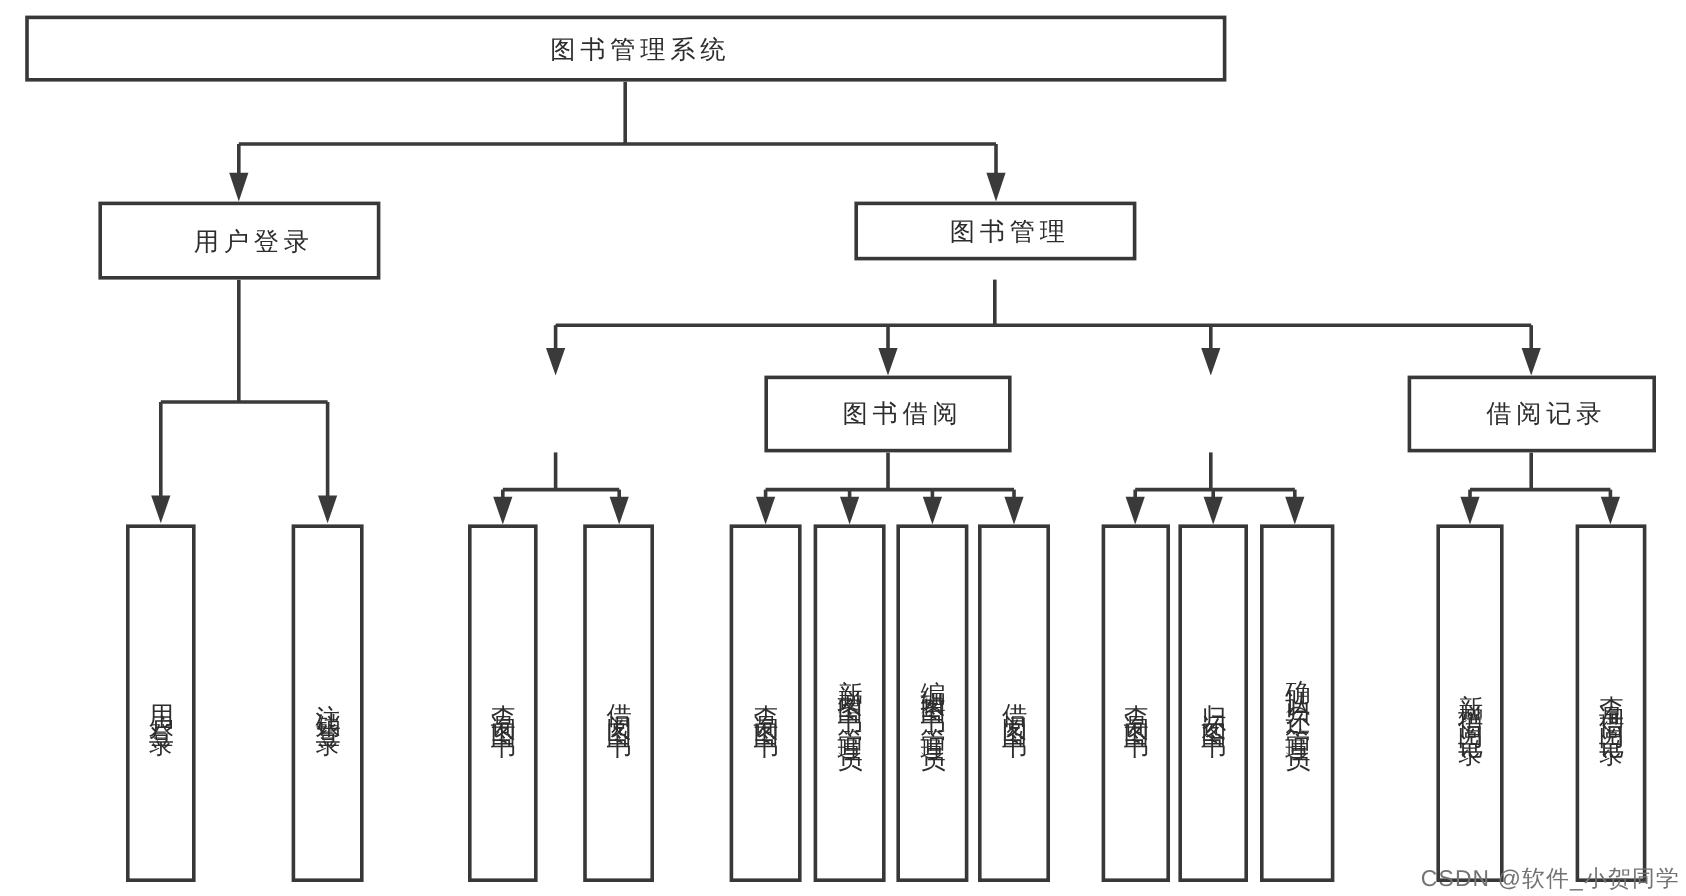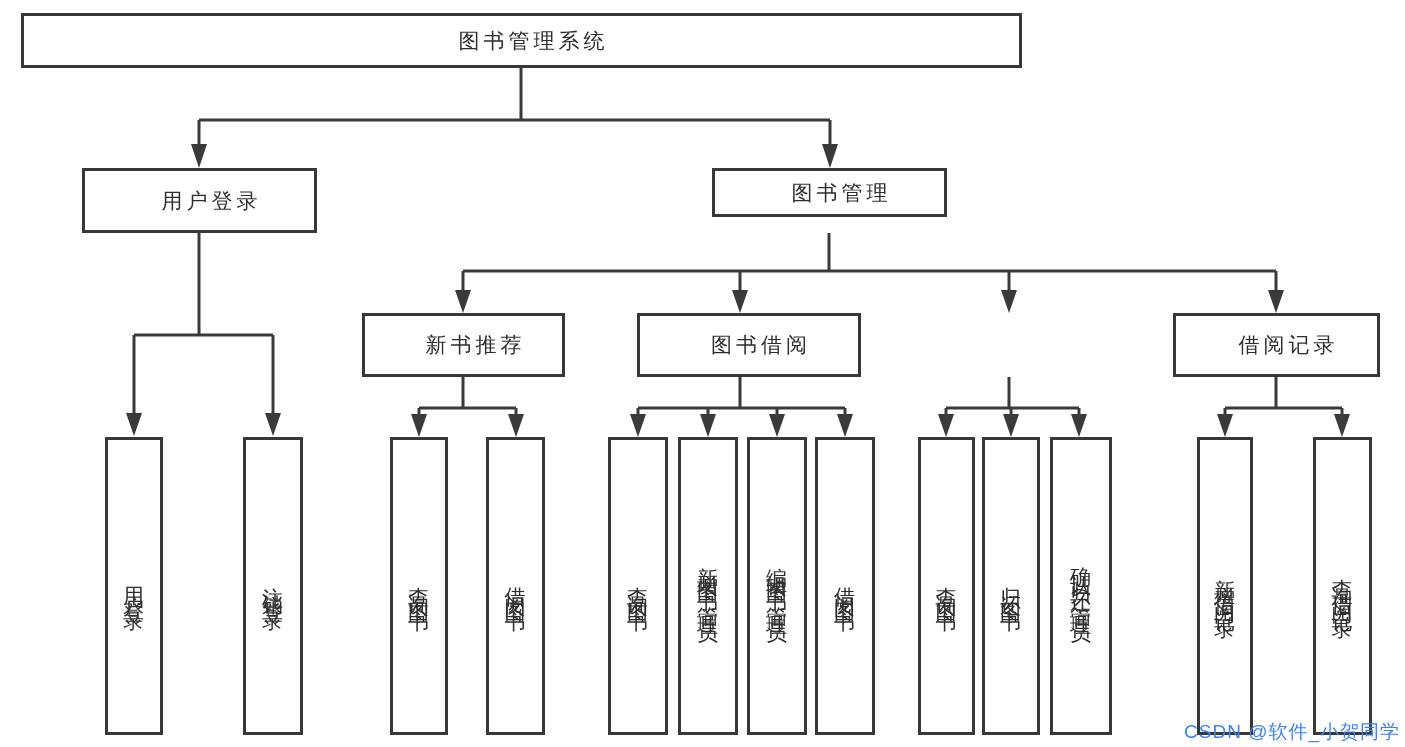--- a/index.html
+++ b/index.html
@@ -43,21 +43,21 @@
     letter-spacing: 8px;
     line-height: 1;
     white-space: nowrap;
   }
   .watermark {
     position: absolute;
     right: 5px;
     top: 719px;
     font-size: 19px;
     letter-spacing: 1px;
-    color: #3b82f6;
+    color: #737373;
     z-index: 3;
     white-space: nowrap;
   }
 </style>
 </head>
 <body>
 
 <div class="stage">
 
   <svg class="connectors" width="1405" height="747" viewBox="0 0 1405 747">
@@ -137,24 +137,21 @@
     <span>图书管理系统</span>
   </div>
 
   <div class="box h" style="left:82px; top:168px; width:235px; height:65px;">
     <span>用户登录</span>
   </div>
   <div class="box h" style="left:712px; top:168px; width:235px; height:49px;">
     <span>图书管理</span>
   </div>
 
-  <div class="box h" style="left:362px; top:313px; width:203px; height:64px;">
-    <span>新书推荐</span>
-  </div>
-  <div class="box h" style="left:637px; top:313px; width:224px; height:64px;text-align:right;">
+  <div class="box h" style="left:637px; top:313px; width:206px; height:64px;text-align:right;">
     <span>图书借阅</span>
   </div>
   <div class="box h" style="left:1173px; top:313px; width:207px; height:64px;">
     <span>借阅记录</span>
   </div>
 
   <div class="box v" style="left:105px; top:437px; width:58px; height:298px;">
     <span class="vtext">用户登录</span>
   </div>
   <div class="box v" style="left:243px; top:437px; width:60px; height:298px;">

